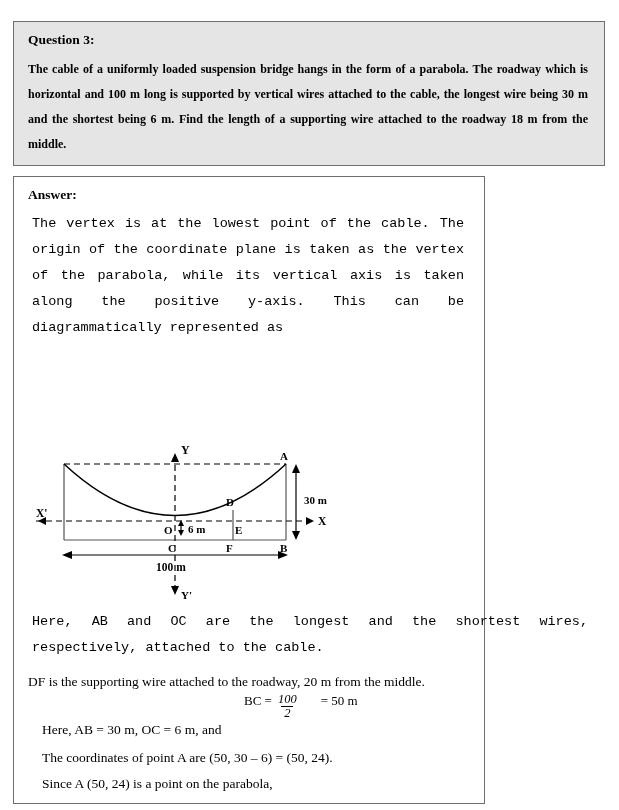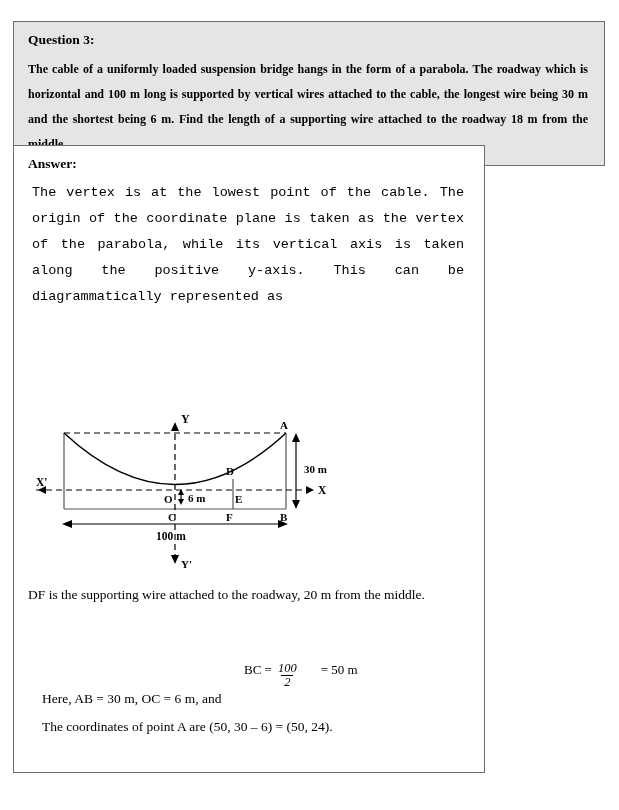--- a/index.html
+++ b/index.html
@@ -30,21 +30,21 @@
     width: 592px;
     height: 145px;
     border: 1px solid #6e6e6e;
     box-sizing: border-box;
     background: #e5e5e5;
     margin-top: 13px;
   }
   .abox {
     position: absolute;
     left: 13px;
-    top: 145px;
+    top: 176px;
     width: 472px;
     height: 628px;
     border: 1px solid #6e6e6e;
     box-sizing: border-box;
     background: #fff;
   }
 
   .inner {
     padding: 8px 14px 0 14px;
   }
@@ -209,40 +209,42 @@
         <text x="207" y="93" font-family="Liberation Serif, serif" font-size="11" font-weight="bold">E</text>
         <text x="198" y="111" font-family="Liberation Serif, serif" font-size="11" font-weight="bold">F</text>
         <text x="136" y="93" font-family="Liberation Serif, serif" font-size="11" font-weight="bold">O</text>
         <text x="276" y="63" font-family="Liberation Serif, serif" font-size="11" font-weight="bold">30 m</text>
         <text x="160" y="92" font-family="Liberation Serif, serif" font-size="11" font-weight="bold">6 m</text>
         <text x="128" y="130" font-family="Liberation Serif, serif" font-size="11.5" font-weight="bold">100 m</text>
       </svg>
     </div>
 
     <div style="position:absolute; left:14px; top:428px; width:566px;">
+      <div class="a-para">Here, AB and OC are the longest and the shortest wires, respectively, attached to the cable.</div>
       <div class="a-line" style="margin-top:8px;">DF is the supporting wire attached to the roadway, 20 m from the middle.</div>
     </div>
 
     <div class="bc-block">
       <span class="mathrow">
         <span>BC =</span>
         <span class="frac">
           <span class="num">100</span>
           <span class="den">2</span>
         </span>
         <span style="margin-left:18px;">= 50 m</span>
       </span>
     </div>
 
     <div class="here-line">
       <span>Here, AB = 30 m, OC = 6 m, and</span>
     </div>
 
     <div style="position:absolute; left:28px; top:568px; width:560px;">
       <div class="a-line">The coordinates of point A are (50, 30 – 6) = (50, 24).</div>
+      <div class="a-line">Since A (50, 24) is a point on the parabola,</div>
     </div>
 
     <div style="position:absolute; left:26px; top:648px;" class="mb">
       
     </div>
 
   </div>
 
 </div>
 

